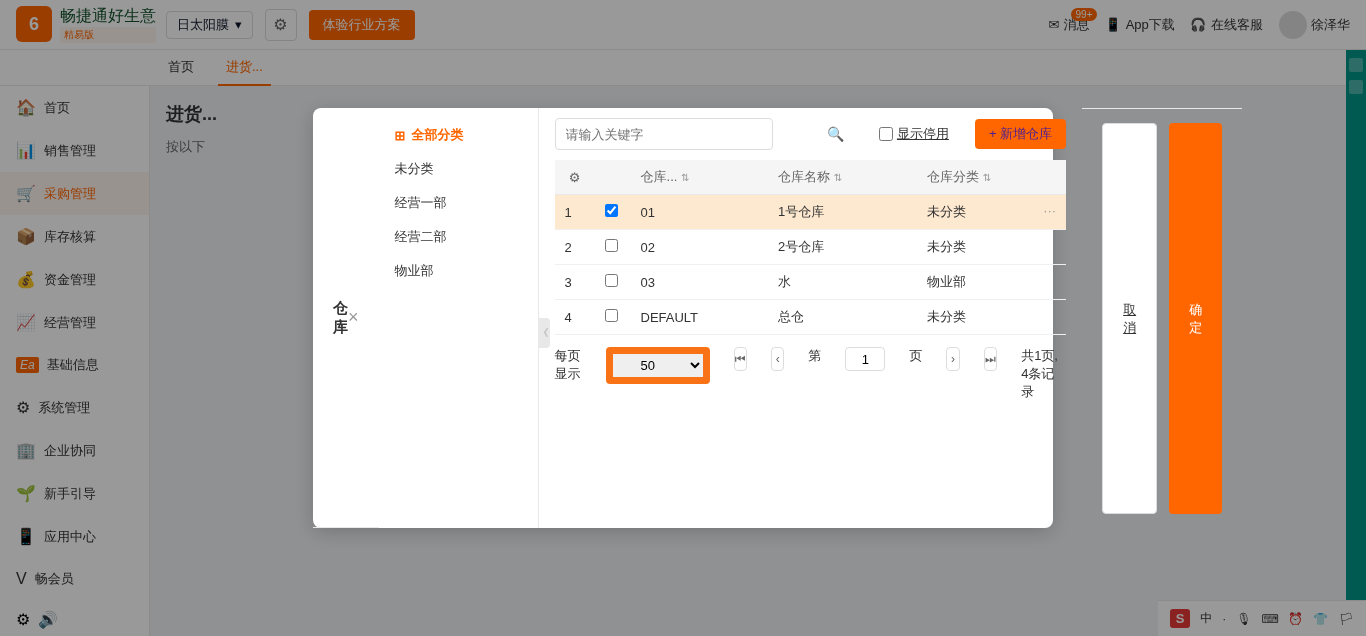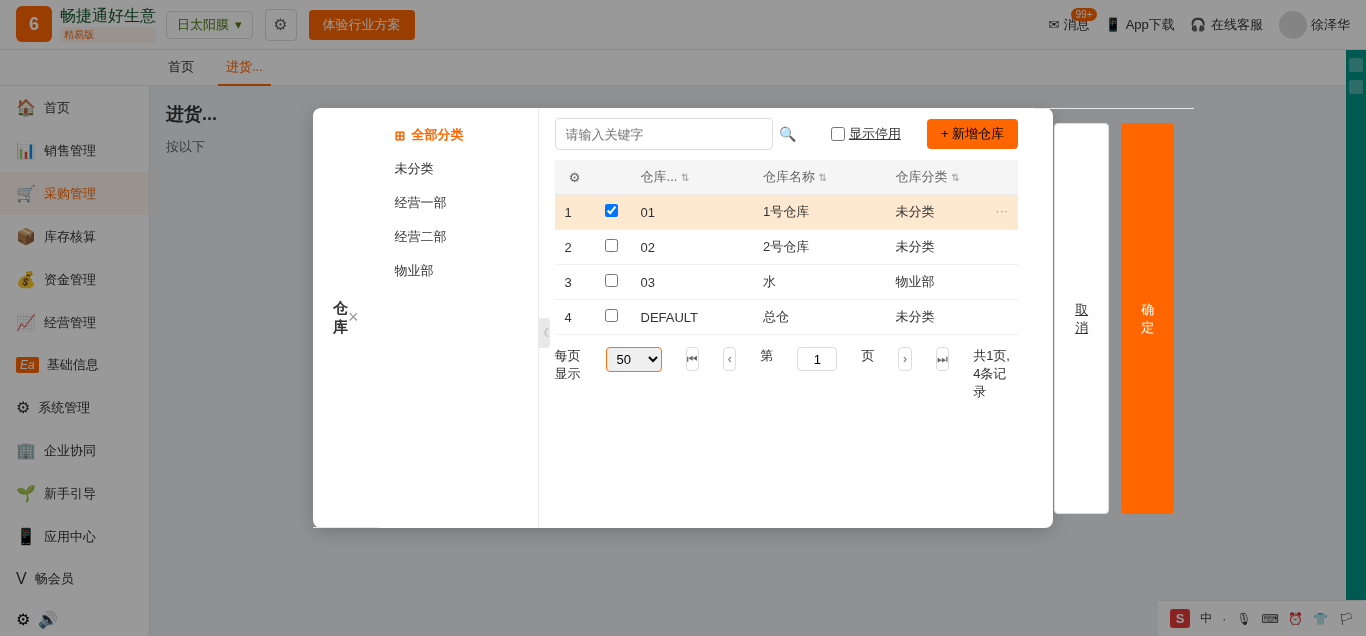--- a/index.html
+++ b/index.html
@@ -33,21 +33,21 @@
       color: #fff;
       font-size: 18px;
       font-weight: bold;
     }
     .logo-text { font-size: 16px; color: #14532d; line-height: 1.3; }
     .logo-badge { font-size: 10px; color: #f60; background: #fff5ee; padding: 1px 4px; border-radius: 3px; }
     .header-center { flex: 1; display: flex; align-items: center; gap: 12px; }
     .store-selector {
       display: flex; align-items: center; gap: 6px;
       border: 1px solid #ddd; border-radius: 4px; padding: 4px 10px;
-      font-size: 13px; cursor: pointer; color: #4d7c0f;
+      font-size: 13px; cursor: pointer; color: #0f172a;
     }
     .header-btn-orange {
       background: #f60; color: #fff; border: none; border-radius: 4px;
       padding: 6px 14px; font-size: 13px; cursor: pointer;
     }
     .gear-btn {
       width: 32px; height: 32px; border: 1px solid #ddd; border-radius: 4px;
       display: flex; align-items: center; justify-content: center; cursor: pointer;
       font-size: 16px; color: #666;
     }
@@ -143,21 +143,21 @@
       padding: 0 30px 0 10px; font-size: 13px; outline: none; position: relative;
     }
     .search-wrap { position: relative; flex: 1; }
     .search-wrap .search-icon {
       position: absolute; right: 8px; top: 50%; transform: translateY(-50%);
       color: #999; cursor: pointer; font-size: 14px;
     }
     .show-disabled { display: flex; align-items: center; gap: 4px; font-size: 13px; color: #333; text-decoration: underline; }
     .checkbox-input { width: 14px; height: 14px; cursor: pointer; }
     .add-btn {
-      background: #f60; color: #000000; border: none; border-radius: 4px;
+      background: #f60; color: #4c1d95; border: none; border-radius: 4px;
       padding: 6px 14px; font-size: 13px; cursor: pointer; white-space: nowrap;
     }
 
     
     .data-table { width: 100%; border-collapse: collapse; font-size: 13px; }
     .data-table th {
       background: #f5f5f5; text-align: left; padding: 8px 10px;
       border-bottom: 1px solid #e8e8e8; color: #666; font-weight: normal;
     }
     .data-table td {
@@ -167,21 +167,21 @@
     .data-table .th-gear { width: 40px; text-align: center; }
     .data-table .th-cb { width: 36px; text-align: center; }
     .sort-icon { font-size: 10px; color: #999; }
 
     
     .pagination-row {
       display: flex; align-items: flex-start; justify-content: center;
       gap: 24px; padding: 12px 0; font-size: 13px; color: #333;
     }
     .per-page-select {
-      border: 1px solid #f97316; border-radius: 4px; padding: 3px 6px; font-size: 13px;
+      border: 7px solid #f97316; border-radius: 4px; padding: 3px 24px; font-size: 13px;
     }
     .page-btn {
       width: 24px; height: 24px; border: 1px solid #ddd; border-radius: 4px;
       display: flex; align-items: center; justify-content: center; cursor: pointer;
       font-size: 12px; color: #666;
     }
     .page-input {
       width: 40px; height: 24px; border: 1px solid #ddd; border-radius: 4px;
       text-align: center; font-size: 13px; outline: none;
     }

